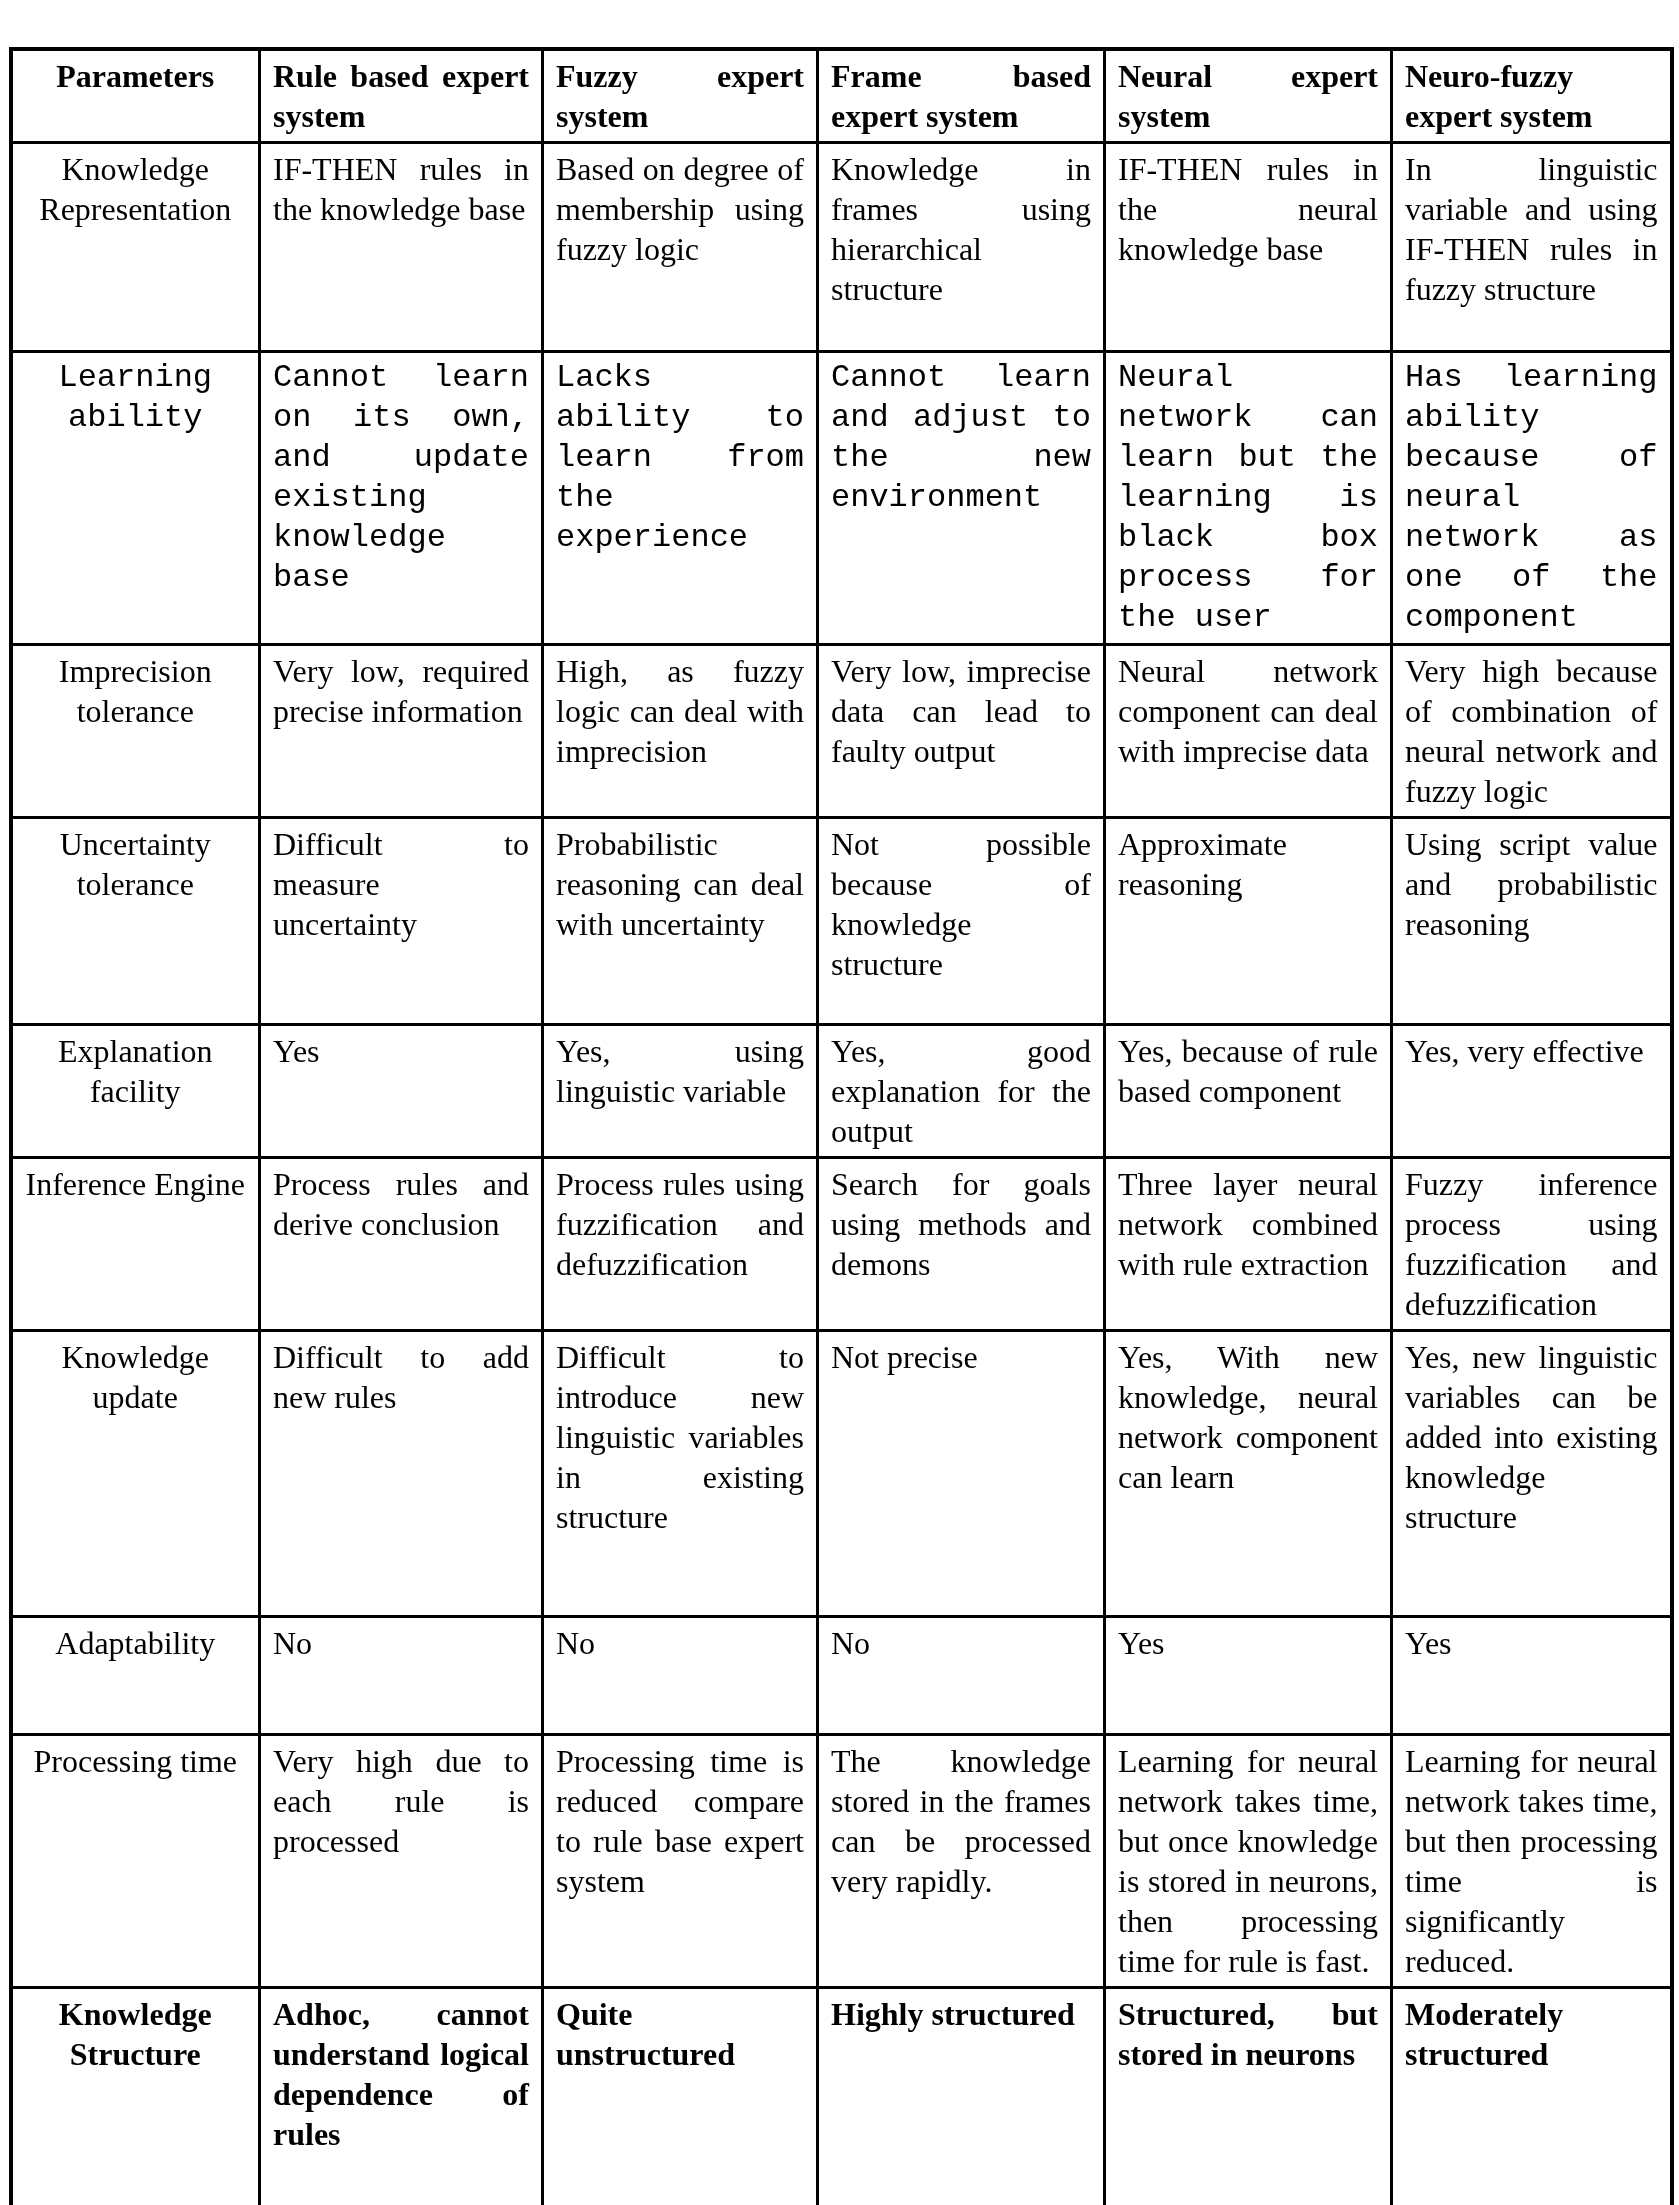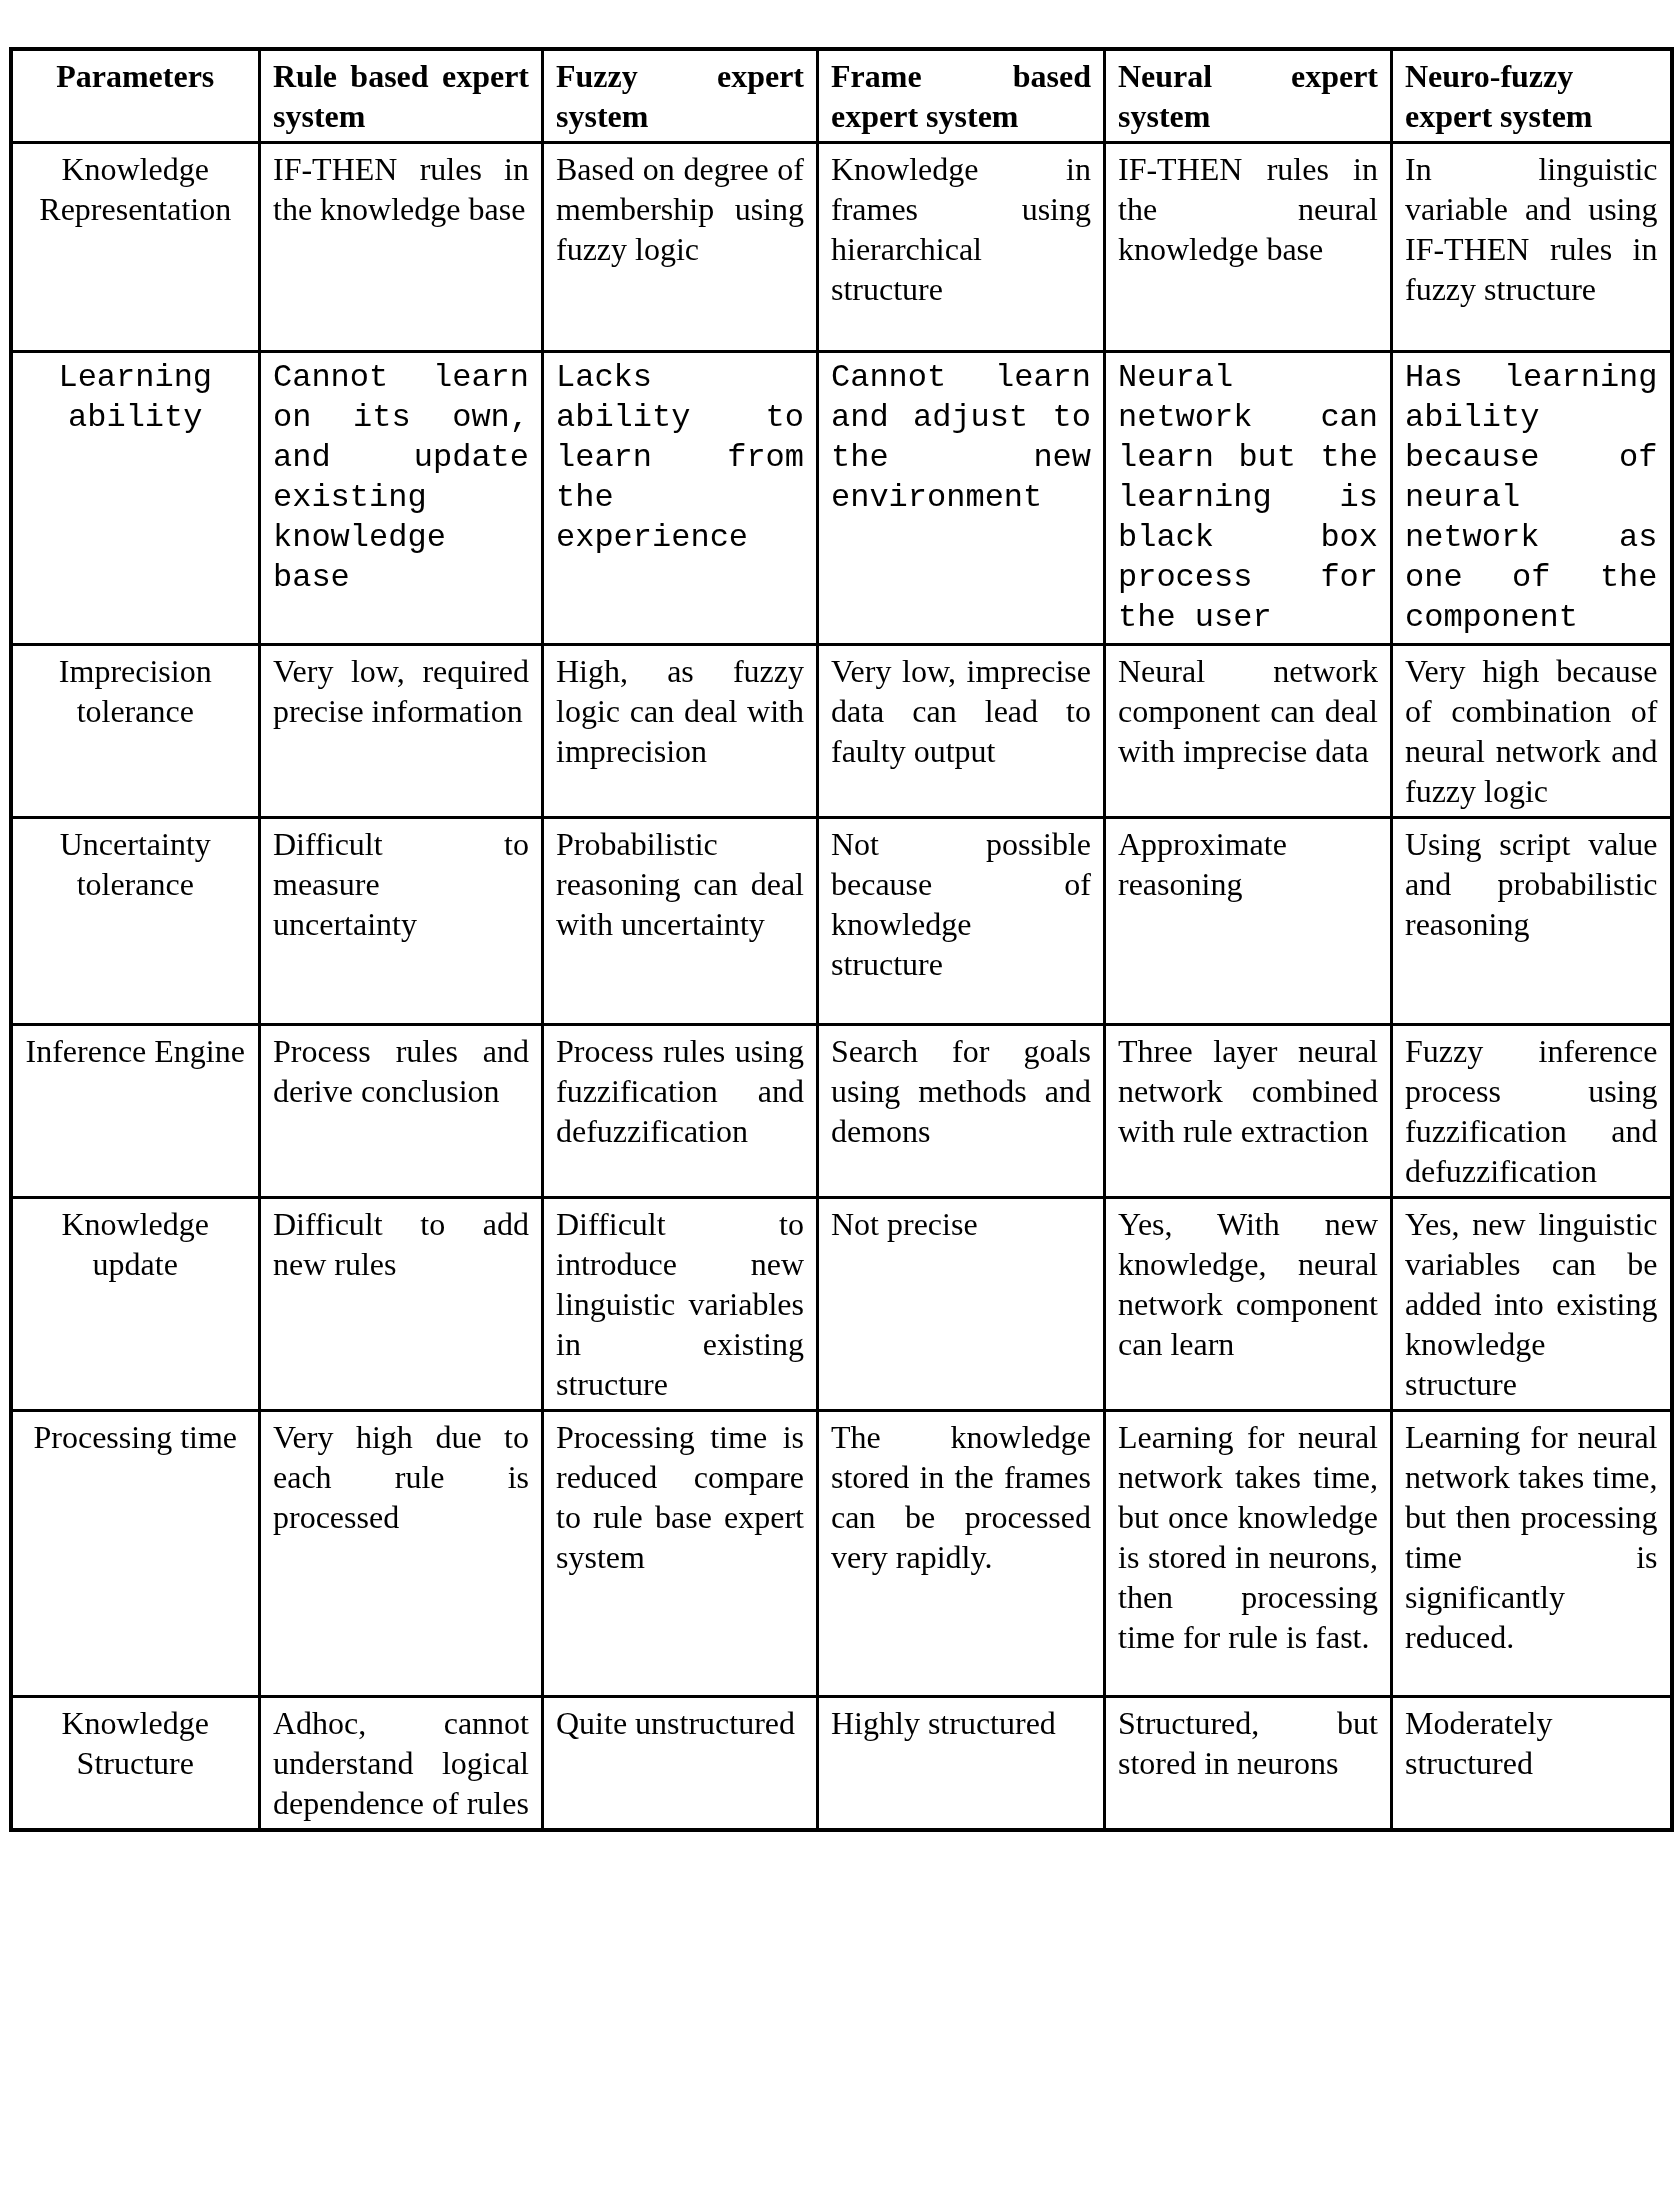--- a/index.html
+++ b/index.html
@@ -107,34 +107,50 @@
       </tr>
       <tr>
         <td class="param">Uncertainty tolerance</td>
         <td>Difficult to measure uncertainty</td>
         <td>Probabilistic reasoning can deal with uncertainty</td>
         <td>Not possible because of knowledge structure</td>
         <td>Approximate reasoning</td>
         <td>Using script value and probabilistic reasoning</td>
       </tr>
       <tr>
+        <td class="param">Explanation facility</td>
+        <td>Yes</td>
+        <td>Yes, using linguistic variable</td>
+        <td>Yes, good explanation for the output</td>
+        <td>Yes, because of rule based component</td>
+        <td>Yes, very effective</td>
+      </tr>
+      <tr>
         <td class="param">Inference Engine</td>
         <td>Process rules and derive conclusion</td>
         <td>Process rules using fuzzification and defuzzification</td>
         <td>Search for goals using methods and demons</td>
         <td>Three layer neural network combined with rule extraction</td>
         <td>Fuzzy inference process using fuzzification and defuzzification</td>
       </tr>
       <tr>
         <td class="param">Knowledge update</td>
         <td>Difficult to add new rules</td>
         <td>Difficult to introduce new linguistic variables in existing structure</td>
         <td>Not precise</td>
         <td>Yes, With new knowledge, neural network component can learn</td>
         <td>Yes, new linguistic variables can be added into existing knowledge structure</td>
+      </tr>
+      <tr>
+        <td class="param">Adaptability</td>
+        <td>No</td>
+        <td>No</td>
+        <td>No</td>
+        <td>Yes</td>
+        <td>Yes</td>
       </tr>
       <tr>
         <td class="param">Processing time</td>
         <td>Very high due to each rule is processed</td>
         <td>Processing time is reduced compare to rule base expert system</td>
         <td>The knowledge stored in the frames can be processed very rapidly.</td>
         <td>Learning for neural network takes time, but once knowledge is stored in neurons, then processing time for rule is fast.</td>
         <td>Learning for neural network takes time, but then processing time is significantly reduced.</td>
       </tr>
       <tr>

